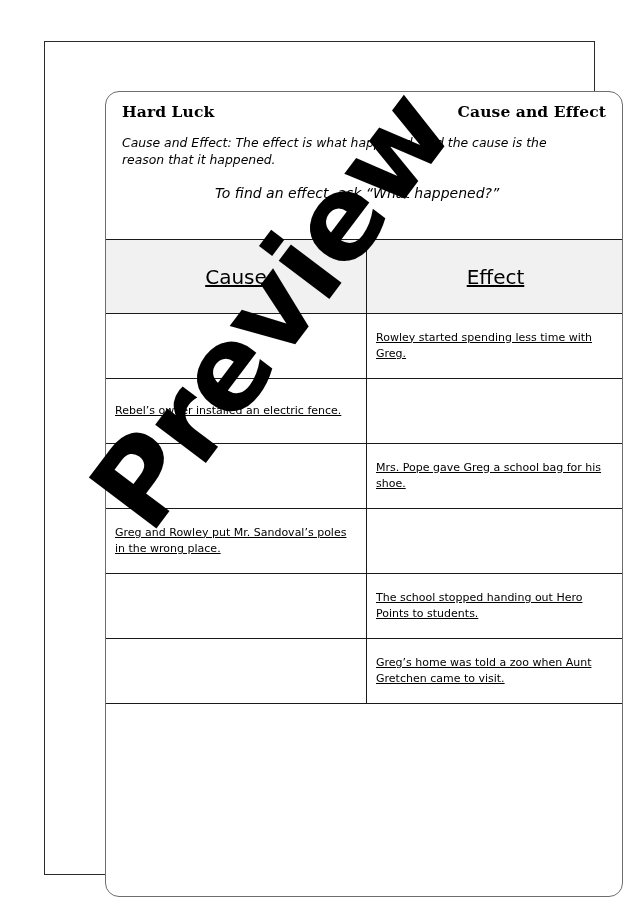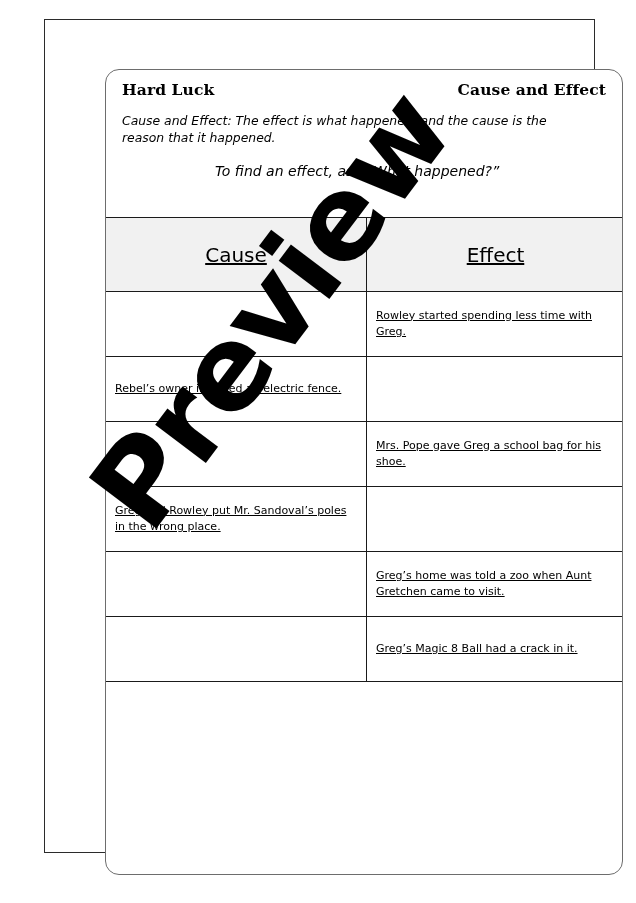--- a/index.html
+++ b/index.html
@@ -13,21 +13,21 @@
     font-family: "DejaVu Sans", sans-serif;
     color: #000000;
     overflow: hidden;
     position: relative;
   }
 
   
   #page-frame {
     position: absolute;
     left: 44px;
-    top: 19px;
+    top: 41px;
     width: 551px;
     height: 834px;
     border: 1px solid #2b2b2b;
     box-sizing: border-box;
     background: #ffffff;
   }
 
   
   #worksheet-card {
     position: absolute;
@@ -185,25 +185,25 @@
         <tr>
           <td class="col-cause cell-blank"></td>
           <td class="col-effect cell-filled">Mrs. Pope gave Greg a school bag for his shoe.</td>
         </tr>
         <tr>
           <td class="col-cause cell-filled">Greg and Rowley put Mr. Sandoval’s poles in the wrong place.</td>
           <td class="col-effect cell-blank"></td>
         </tr>
         <tr>
           <td class="col-cause cell-blank"></td>
+          <td class="col-effect cell-filled">The school stopped handing out Hero Points to students.</td>
+        </tr>
+        <tr>
+          <td class="col-cause cell-blank"></td>
           <td class="col-effect cell-filled">Greg’s home was told a zoo when Aunt Gretchen came to visit.</td>
-        </tr>
-        <tr>
-          <td class="col-cause cell-blank"></td>
-          <td class="col-effect cell-filled">Greg’s Magic 8 Ball had a crack in it.</td>
         </tr>
       </tbody>
     </table>
 
   </div>
 </div>
 
 <div id="preview-watermark">
   <div id="preview-watermark-text">Preview</div>
 </div>

